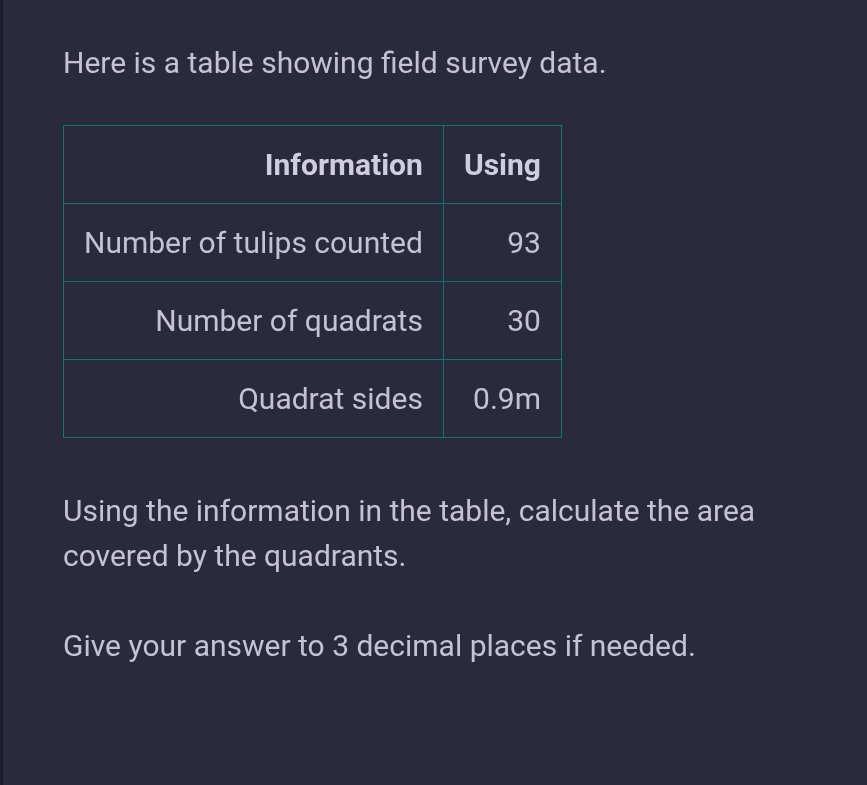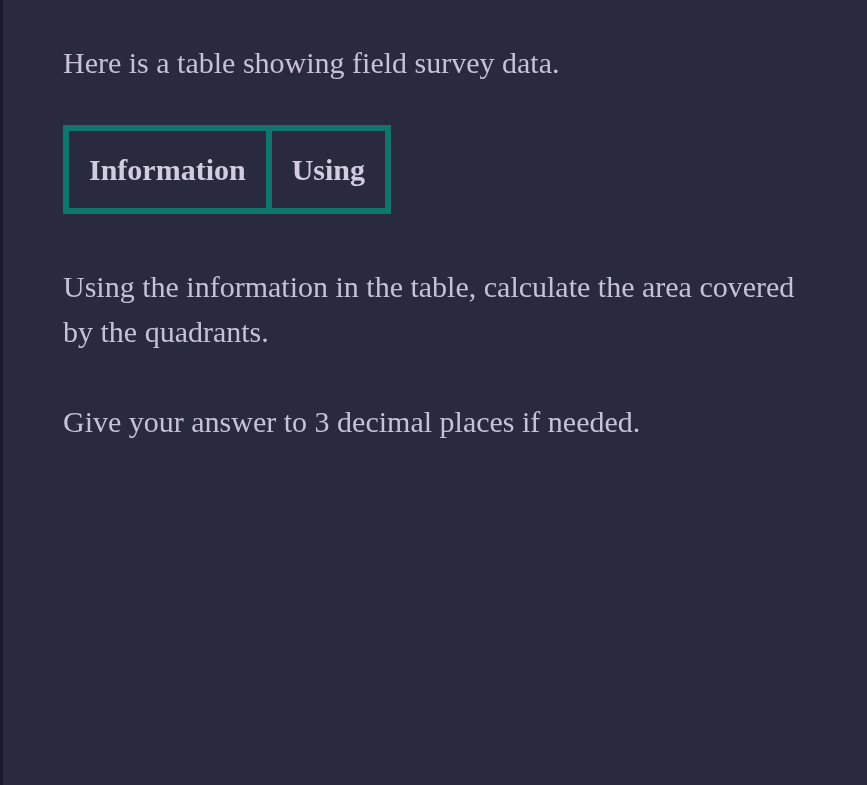--- a/index.html
+++ b/index.html
@@ -1,19 +1,18 @@
 <!DOCTYPE html>
 <html><head>
   <meta charset="utf-8">
   <style>
     * {
       margin: 0;
       padding: 0;
       box-sizing: border-box;
-      font-family: Liberation Serif, serif;
     }
     body {
       background-color: #2a2a3e;
       color: #c5c2d6;
       font-family: -apple-system, BlinkMacSystemFont, 'Segoe UI', Roboto, sans-serif;
       width: 867px;
       height: 785px;
       padding: 40px 60px;
       font-size: 30px;
       line-height: 1.5;
@@ -21,21 +20,21 @@
     }
     .intro-text {
       margin-bottom: 40px;
       font-weight: 400;
     }
     table {
       border-collapse: collapse;
       margin-bottom: 50px;
     }
     th, td {
-      border: 6px solid #0f766e;
+      border: 1px solid #0f766e;
       padding: 16px 20px;
       text-align: right;
       font-size: 30px;
     }
     th {
       font-weight: 700;
       color: #d0cde0;
     }
     td {
       font-weight: 400;
@@ -55,18 +54,30 @@
 <p class="intro-text">Here is a table showing field survey data.</p>
 
 <table>
   <thead>
     <tr>
       <th>Information</th>
       <th>Using</th>
     </tr>
   </thead>
   <tbody>
+    <tr>
+      <td>Number of tulips counted</td>
+      <td>93</td>
+    </tr>
+    <tr>
+      <td>Number of quadrats</td>
+      <td>30</td>
+    </tr>
+    <tr>
+      <td>Quadrat sides</td>
+      <td>0.9m</td>
+    </tr>
   </tbody>
 </table>
 
 <p class="question-text">Using the information in the table, calculate the area covered by the quadrants.</p>
 
 <p class="instruction-text">Give your answer to 3 decimal places if needed.</p>
 
 </body></html>

